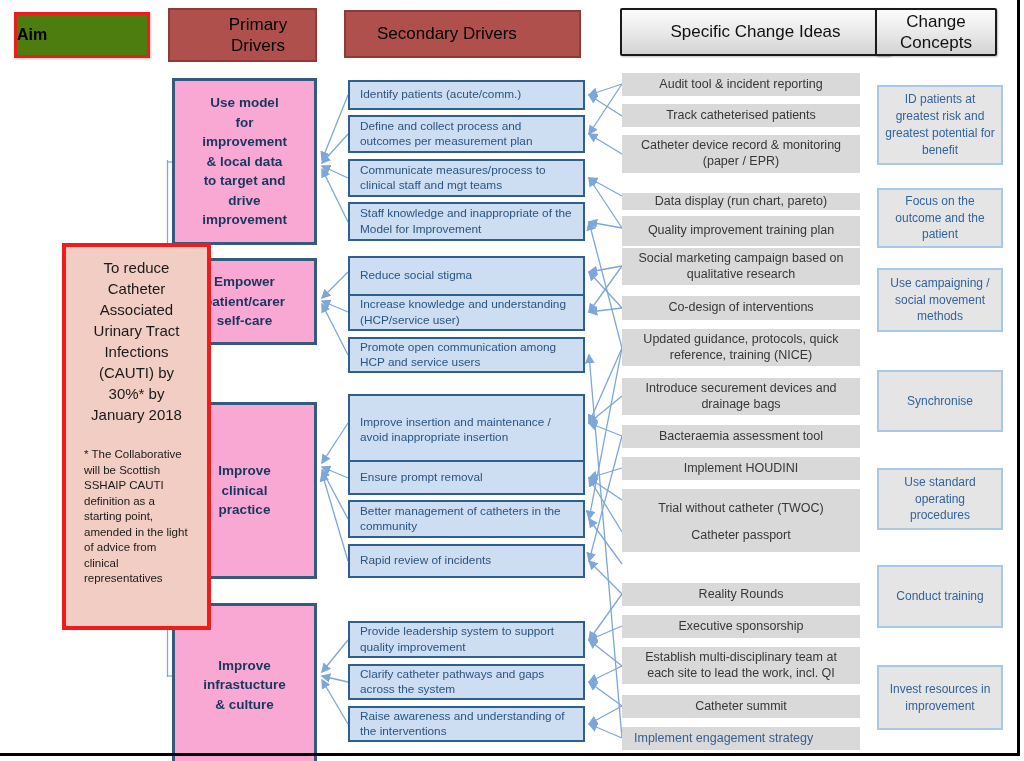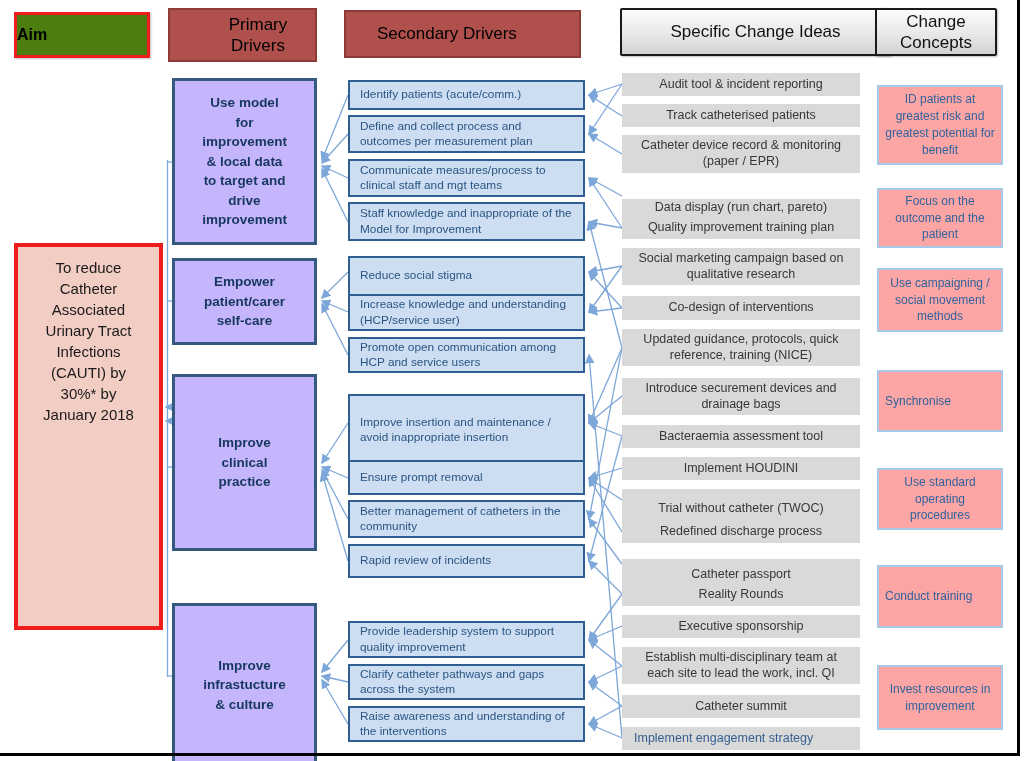--- a/index.html
+++ b/index.html
@@ -21,47 +21,47 @@
     display:flex;align-items:center;justify-content:center;text-align:center;
     font-size:17px;line-height:1.25;z-index:3;box-shadow:1px 1px 2px rgba(0,0,0,.25);
   }
   .aim-hdr{
     background:#4d7c0f;border:3px solid #ee1c1c;color:#000;font-weight:bold;
     display:flex;align-items:center;font-size:16px;z-index:3;
     box-shadow:1px 1px 2px rgba(0,0,0,.25);
   }
   .aim-body{
     background:#f2cdc4;border:4px solid #ee1c1c;color:#1a1a1a;z-index:3;
-    padding:10px 16px;display:flex;flex-direction:column;
+    padding:10px 16px;display:flex;flex-direction:column;margin-left:48px;
   }
   .aim-goal{font-size:15px;line-height:1.4;text-align:center;}
   .aim-note{font-size:11.5px;line-height:1.35;text-align:left;margin-top:22px;padding:0 2px;}
   .pbox{
-    left:172px;width:145px;background:#c4b5fd;border:3px solid #36597f;
+    left:172px;width:145px;background:#f9a8d4;border:3px solid #36597f;
     color:#17375e;font-weight:bold;font-size:13.5px;line-height:1.45;
     display:flex;align-items:center;justify-content:center;text-align:center;
     padding:4px 28px;z-index:2;
   }
   .sbox{
     left:348px;width:237px;background:#cdddf2;border:2.5px solid #2f5e91;
     color:#2a5582;font-size:11.8px;line-height:1.3;
     display:flex;align-items:center;justify-content:flex-start;text-align:left;
     padding:2px 10px;z-index:2;
   }
   .ibox{
     left:622px;width:238px;background:#d9d9d9;border:none;
     color:#373737;font-size:12.5px;line-height:1.25;
     display:flex;align-items:center;justify-content:center;text-align:center;
     padding:8px 12px;z-index:2;
   }
   .ibox.blue-text{color:#365f91;justify-content:flex-start;text-align:left;}
   .cbox{
-    left:877px;width:126px;background:#fca5a5;border:2px solid #a9c7e6;
+    left:877px;width:126px;background:#e5e5e5;border:2px solid #a9c7e6;
     color:#31639c;font-size:12px;line-height:1.4;
-    display:flex;align-items:center;text-align:center;
+    display:flex;align-items:center;justify-content:center;text-align:center;
     padding:2px 6px;z-index:2;
   }
   .pageborder{background:#000;z-index:5;}
   svg.connectors{position:absolute;left:0;top:0;z-index:1;pointer-events:none;}
 </style>
 </head>
 <body>
 
 <svg class="connectors" width="1024" height="761">
   <defs>
@@ -138,29 +138,30 @@
 </div>
 <div class="abs hdr-gray" style="left:620px;top:8px;width:271px;height:48px">
   <span>Specific Change Ideas</span>
 </div>
 <div class="abs hdr-gray" style="left:875px;top:8px;width:122px;height:48px">
   <span>Change Concepts</span>
 </div>
 
 <div class="abs aim-body" style="left:14px;top:243px;width:149px;height:387px">
   <div class="aim-goal">To reduce Catheter Associated Urinary Tract Infections (CAUTI) by 30%* by January 2018</div>
+  <div class="aim-note">* The Collaborative will be Scottish SSHAIP CAUTI definition as a starting point, amended in the light of advice from clinical representatives</div>
 </div>
 
 <div class="abs pbox" style="top:78px;height:167px">
   <span>Use model for improvement &amp; local data to target and drive improvement</span>
 </div>
 <div class="abs pbox" style="top:258px;height:87px">
   <span>Empower patient/carer self-care</span>
 </div>
-<div class="abs pbox" style="top:374px;height:177px">
+<div class="abs pbox" style="top:402px;height:177px">
   <span>Improve clinical practice</span>
 </div>
 <div class="abs pbox" style="top:603px;height:164px">
   <span>Improve infrastucture &amp; culture</span>
 </div>
 
 <div class="abs sbox" style="top:80px;height:30px">
   <span>Identify patients (acute/comm.)</span>
 </div>
 <div class="abs sbox" style="top:115px;height:38px">
@@ -205,24 +206,24 @@
 
 <div class="abs ibox" style="top:73px;height:23px">
   <span>Audit tool &amp; incident reporting</span>
 </div>
 <div class="abs ibox" style="top:104px;height:23px">
   <span>Track catheterised patients</span>
 </div>
 <div class="abs ibox" style="top:135px;height:38px">
   <span>Catheter device record &amp; monitoring (paper / EPR)</span>
 </div>
-<div class="abs ibox" style="top:199px;height:17px">
+<div class="abs ibox" style="top:193px;height:17px">
   <span>Data display (run chart, pareto)</span>
 </div>
-<div class="abs ibox" style="top:216px;height:23px">
+<div class="abs ibox" style="top:216px;height:30px">
   <span>Quality improvement training plan</span>
 </div>
 <div class="abs ibox" style="top:248px;height:37px">
   <span>Social marketing campaign based on qualitative research</span>
 </div>
 <div class="abs ibox" style="top:296px;height:24px">
   <span>Co-design of interventions</span>
 </div>
 <div class="abs ibox" style="top:329px;height:37px">
   <span>Updated guidance, protocols, quick reference, training (NICE)</span>
@@ -235,21 +236,21 @@
 </div>
 <div class="abs ibox" style="top:457px;height:23px">
   <span>Implement HOUDINI</span>
 </div>
 <div class="abs ibox" style="top:489px;height:39px">
   <span>Trial without catheter (TWOC)</span>
 </div>
 <div class="abs ibox" style="top:520px;height:23px">
   <span>Redefined discharge process</span>
 </div>
-<div class="abs ibox" style="top:559px;height:32px">
+<div class="abs ibox" style="top:520px;height:32px">
   <span>Catheter passport</span>
 </div>
 <div class="abs ibox" style="top:583px;height:23px">
   <span>Reality Rounds</span>
 </div>
 <div class="abs ibox" style="top:615px;height:23px">
   <span>Executive sponsorship</span>
 </div>
 <div class="abs ibox" style="top:647px;height:37px">
   <span>Establish multi-disciplinary team at each site to lead the work, incl. QI</span>

